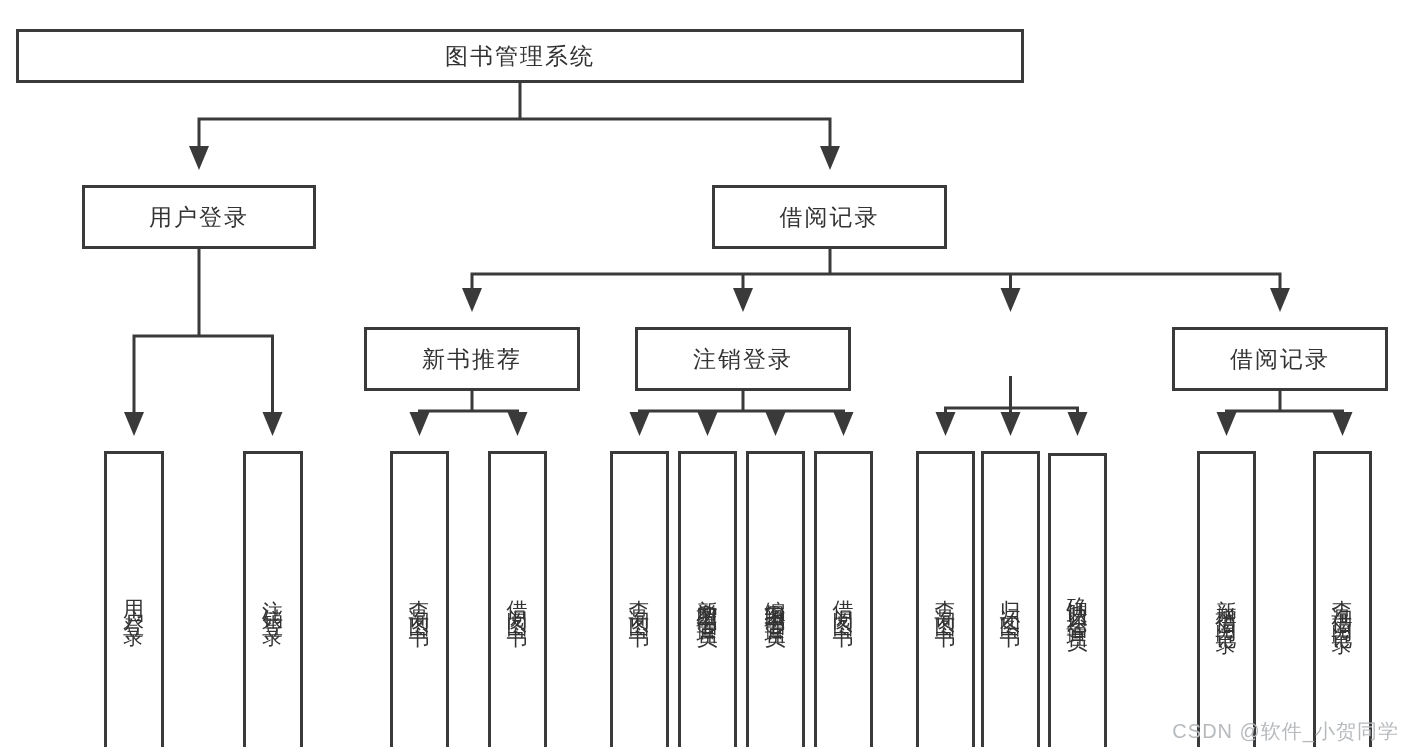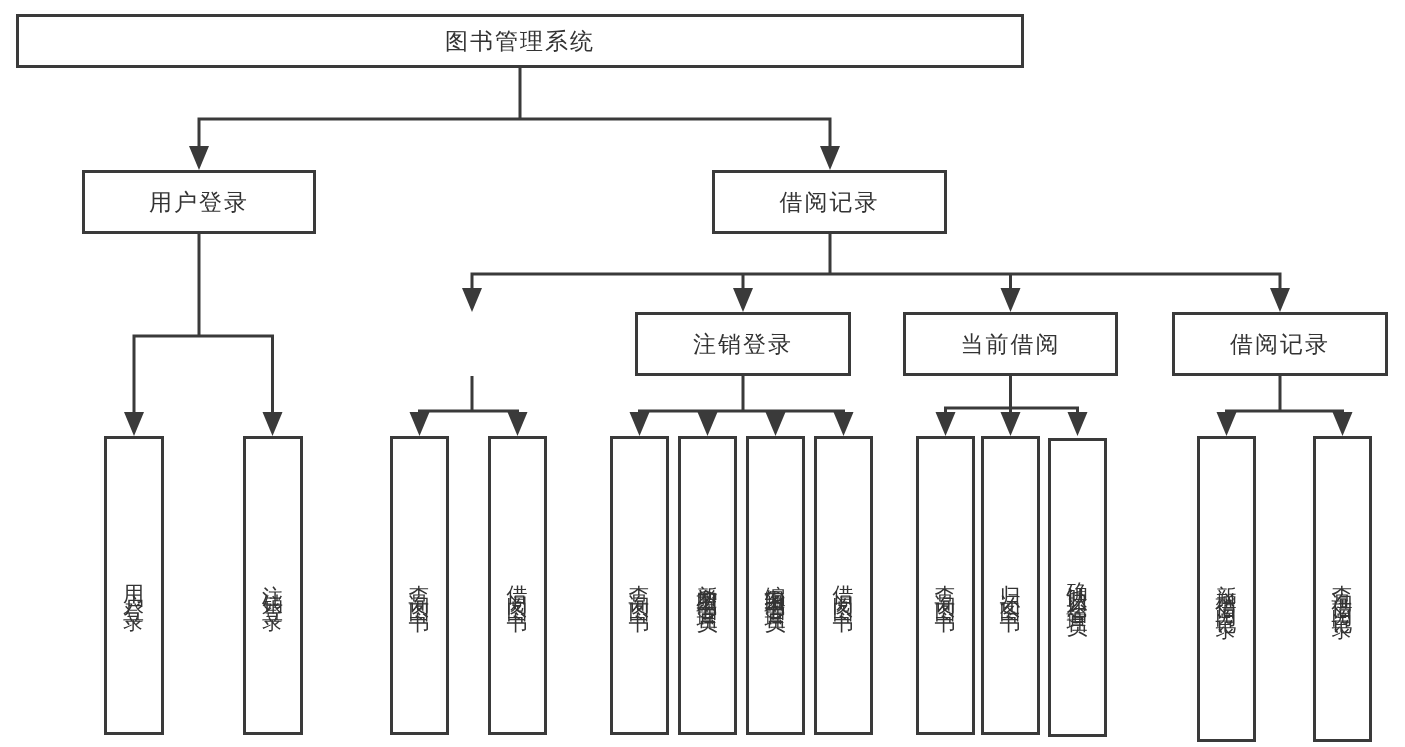--- a/index.html
+++ b/index.html
@@ -21,20 +21,21 @@
   svg.wires{position:absolute;left:0;top:0;z-index:1;}
   .wire{fill:none;stroke:var(--line);stroke-width:3;}
   .arrow{fill:var(--line);stroke:none;}
   .node{
     position:absolute;z-index:2;
     box-sizing:border-box;
     background:var(--box_bg);
     border:3px solid var(--line);
     display:flex;align-items:center;justify-content:center;
     text-align:center;
+    margin-top:15px;
   }
   .node.h{font-size:23px;letter-spacing:2px;white-space:nowrap;}
   .node.v{font-size:21px;}
   .vtext{
     writing-mode:vertical-rl;
     text-orientation:mixed;
     letter-spacing:9px;
     line-height:1;
     white-space:nowrap;
   }
@@ -92,25 +93,25 @@
     <span>图书管理系统</span>
   </div>
 
   <div class="node h" style="left:82px;top:170px;width:234px;height:64px">
     <span>用户登录</span>
   </div>
   <div class="node h" style="left:712px;top:170px;width:235px;height:64px">
     <span>借阅记录</span>
   </div>
 
+  <div class="node h" style="left:364px;top:312px;width:216px;height:64px">
+    <span>新书推荐</span>
+  </div>
   <div class="node h" style="left:635px;top:312px;width:216px;height:64px">
     <span>注销登录</span>
-  </div>
-  <div class="node h" style="left:903px;top:312px;width:215px;height:64px">
-    <span>当前借阅</span>
   </div>
   <div class="node h" style="left:1172px;top:312px;width:216px;height:64px">
     <span>借阅记录</span>
   </div>
 
   <div class="node v" style="left:104px;top:436px;width:60px;height:299px">
     <span class="vtext">用户登录</span>
   </div>
   <div class="node v" style="left:243px;top:436px;width:60px;height:299px">
     <span class="vtext">注销登录</span>
@@ -142,14 +143,15 @@
   <div class="node v" style="left:1048px;top:438px;width:59px;height:299px">
     <span class="vtext" style="letter-spacing:5px">确认归还（管理员）</span>
   </div>
   <div class="node v" style="left:1197px;top:436px;width:59px;height:306px">
     <span class="vtext" style="letter-spacing:7px">新增借阅记录</span>
   </div>
   <div class="node v" style="left:1313px;top:436px;width:59px;height:306px">
     <span class="vtext" style="letter-spacing:7px">查询借阅记录</span>
   </div>
 
+  <div class="watermark">CSDN @软件_小贺同学</div>
 
 </div>
 
 </body></html>

